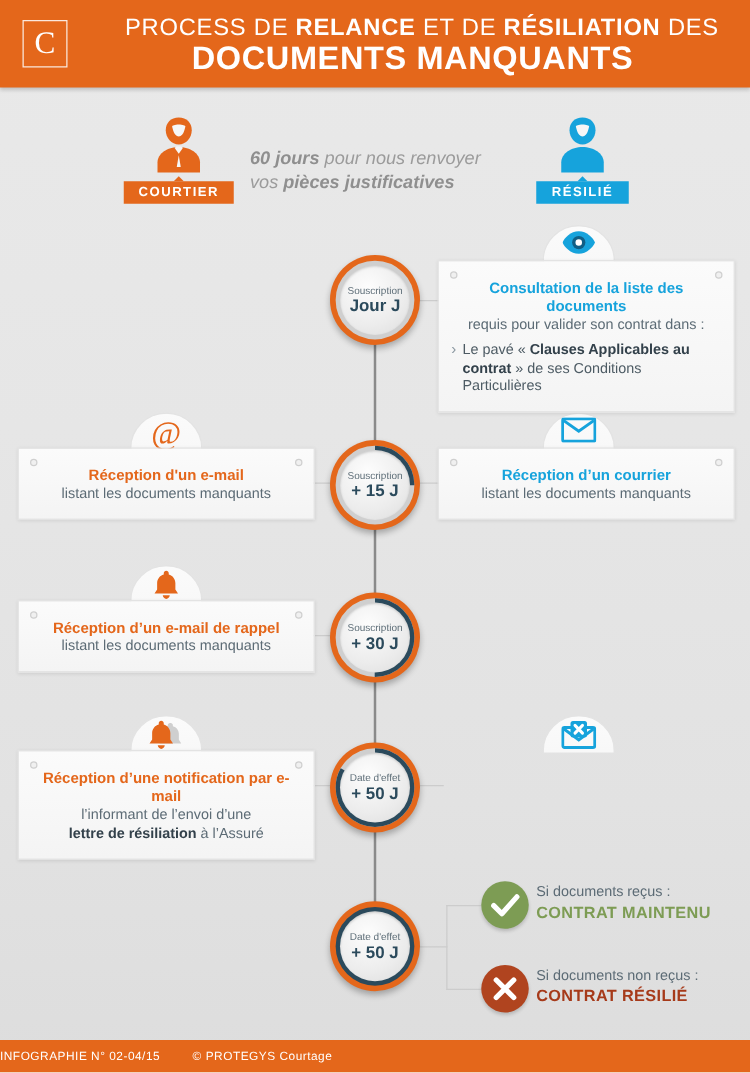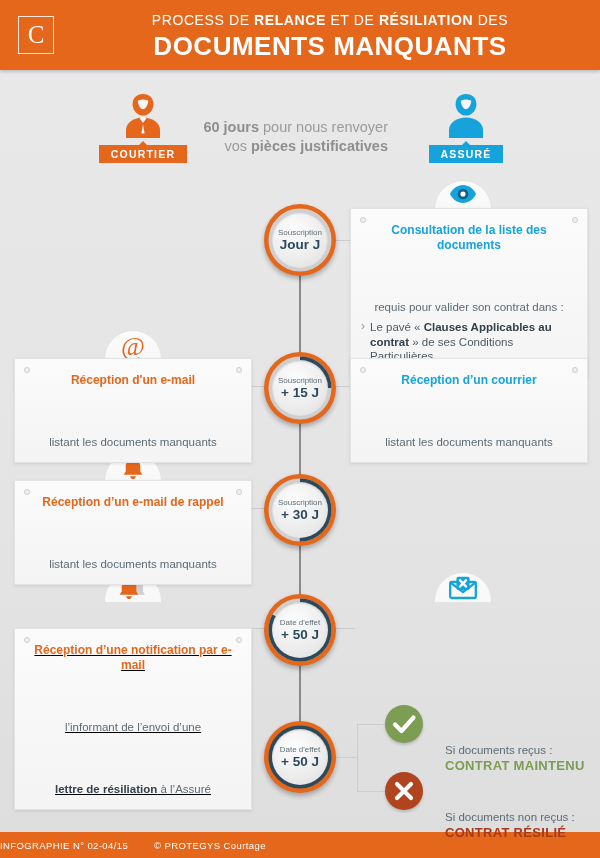--- a/index.html
+++ b/index.html
@@ -22,21 +22,21 @@
     box-shadow: 0 2px 3px rgba(0,0,0,.18);
   }
   .logo-box {
     position:absolute; left:18px; top:16px; width:36px; height:38px;
     border:1px solid rgba(255,255,255,.85);
     color:#fff; font-size:25px; line-height:36px; text-align:center;
     font-family:"Liberation Serif", serif;
   }
   .title-line1 {
     position:absolute; left:100px; top:12px; width:460px;
-    text-align:center; color:#fff; font-size:14px; letter-spacing:.6px;
+    text-align:center; color:#fff; font-size:19px; letter-spacing:.6px;
     white-space:nowrap;
   }
   .title-line1 b { font-weight:bold; }
   .title-line2 {
     position:absolute; left:100px; top:31px; width:460px;
     text-align:center; color:#fff; font-size:26px; font-weight:bold;
     letter-spacing:.5px; white-space:nowrap;
   }
 
   
@@ -53,22 +53,22 @@
   .badge.blue   { background:#16a3dc; }
   .badge:before {
     content:""; position:absolute; left:50%; top:-4px; margin-left:-4px;
     border-left:4px solid transparent; border-right:4px solid transparent;
     border-bottom:4px solid currentColor;
   }
   .badge.orange:before { border-bottom-color:#e4671b; }
   .badge.blue:before   { border-bottom-color:#16a3dc; }
 
   .lead {
-    position:absolute; left:188px; top:118px; width:200px;
-    text-align:right; color:#9b9b9b; font-size:14.5px; 
+    position:absolute; left:200px; top:118px; width:200px;
+    text-align:left; color:#9b9b9b; font-size:14.5px; font-style:italic;
     line-height:19px;
   }
   .lead b { color:#8f8f8f; font-weight:bold; }
 
   
   .spine {
     position:absolute; left:299px; top:205px; width:2px; height:560px;
     background:#8a8a8a;
   }
 
@@ -99,21 +99,21 @@
     border:1px solid #e3e3e3;
     box-shadow:0 1px 3px rgba(0,0,0,.10);
     padding:14px 10px 12px 10px;
     text-align:center;
     z-index:4;
   }
   .card .scr { position:absolute; width:6px; height:6px; border-radius:50%;
                border:1px solid #cfcfcf; background:#f0f0f0; top:8px; }
   .card .scr.l { left:9px; } .card .scr.r { right:9px; }
   .card .t1 { font-size:12px; font-weight:bold; line-height:15px; }
-  .card .t2 { font-size:11.5px; color:#5c6b75; line-height:15px;margin-top:47px; }
+  .card .t2 { font-size:11.5px; color:#5c6b75; line-height:15px; }
   .card .t1.orange { color:#e4671b; } .card .t1.blue { color:#16a3dc; }
   .card ul { list-style:none; text-align:left; margin-top:5px; }
   .card li { font-size:11.5px; color:#4d5b64; line-height:14.5px;
              padding-left:9px; position:relative; margin-top:5px; }
   .card li:before { content:"\203A"; position:absolute; left:0; top:-1px; color:#8b98a1; font-size:12px; }
   .card li b { color:#33414b; }
   .card .ital { font-style:italic; color:#55636d; }
   .card .undl { text-decoration:underline; font-weight:bold; color:#33414b; }
 
   
@@ -132,21 +132,21 @@
 
   
   .conn { position:absolute; height:1px; background:#cccccc; z-index:1; }
 
   
   .outcome { position:absolute; z-index:4; }
   .out-circle { position:absolute; width:38px; height:38px; border-radius:50%;
                 box-shadow:0 2px 3px rgba(0,0,0,.18); }
   .out-circle.green { background:#7d9c54; }
   .out-circle.red   { background:#b0441f; }
-  .out-txt { position:absolute; left:60px; top:2px; white-space:nowrap;margin-top:36px; }
+  .out-txt { position:absolute; left:44px; top:2px; white-space:nowrap; }
   .out-txt .s1 { font-size:11.5px; color:#5c6b75; line-height:15px; }
   .out-txt .s2 { font-size:13px; font-weight:bold; line-height:16px; letter-spacing:.3px; }
   .out-txt .s2.green { color:#7d9c54; }
   .out-txt .s2.red   { color:#a63a1a; }
   .branch { position:absolute; background:#cccccc; z-index:1; }
 
   
   .footer {
     position:absolute; left:0; bottom:0; width:600px; height:26px;
     background:#e4671b; color:#fff; font-size:9.5px; letter-spacing:.4px;
@@ -174,21 +174,21 @@
     </svg>
     <span class="badge orange">COURTIER</span>
   </div>
 
   <div class="persona right">
     <svg width="46" height="48" viewBox="0 0 46 48">
       <path fill="#16a3dc" d="M23 2c-6.3 0-10.4 4.2-10.4 10.2 0 6 4.6 11.4 10.4 11.4S33.4 18.2 33.4 12.2C33.4 6.2 29.3 2 23 2z"></path>
       <path fill="#f6f6f6" d="M23 7.5c-3.1 0-5.3 1.3-5.3 1.3s1 8.4 5.3 8.4 5.3-8.4 5.3-8.4S26.1 7.5 23 7.5z"></path>
       <path fill="#16a3dc" d="M23 25.5c-9 0-17 5.2-17 12.3V46h34v-8.2c0-7.1-8-12.3-17-12.3z"></path>
     </svg>
-    <span class="badge blue">ASSURÉ</span>
+    <span class="badge blue">RÉSILIÉ</span>
   </div>
 
   <div class="lead">
     <b>60 jours</b><span> pour nous renvoyer</span><br>
     <span>vos </span><b>pièces justificatives</b>
   </div>
 
   <div class="spine"></div>
 
   <div class="conn" style="left:330px;top:240px;width:25px;"></div>
@@ -299,21 +299,21 @@
   <div class="bubble" style="left:104px;top:572px;">
     <div class="dome"></div>
     <div class="glyph">
       <svg width="30" height="24" viewBox="0 0 30 24">
         <path fill="#cfcfcf" d="M18 2.4c-1 0-1.8.8-1.8 1.8v.8c-2.8.7-4.8 3.2-4.8 6.2v4.6l-1.9 2.9H27l-1.9-2.9v-4.6c0-3-2-5.5-4.8-6.2v-.8c0-1-.8-1.8-1.8-1.8z"></path>
         <path fill="#e4671b" d="M11 0.6c-1.1 0-2 .9-2 2v.9C5.9 4.3 3.7 7.1 3.7 10.5v5.1L1.6 18.8h18.8l-2.1-3.2v-5.1c0-3.4-2.2-6.2-5.3-7v-.9c0-1.1-.9-2-2-2z"></path>
         <path fill="#e4671b" d="M8.2 20.2c.2 1.7 1.4 2.9 2.8 2.9s2.6-1.2 2.8-2.9z"></path>
       </svg>
     </div>
   </div>
-  <div class="card" style="left:14px;top:628px;text-decoration:underline;">
+  <div class="card" style="left:14px;top:600px;">
     <span class="scr l"></span>
       <span class="scr r"></span>
     <div class="t1 orange">Réception d’une notification par e-mail</div>
     <div class="t2">l’informant de l’envoi d’une</div>
     <div class="t2"><b style="color:#33414b;">lettre de résiliation</b><span> à l’Assuré</span></div>
   </div>
 
   <div class="bubble" style="left:434px;top:572px;">
     <div class="dome"></div>
     <div class="glyph">

